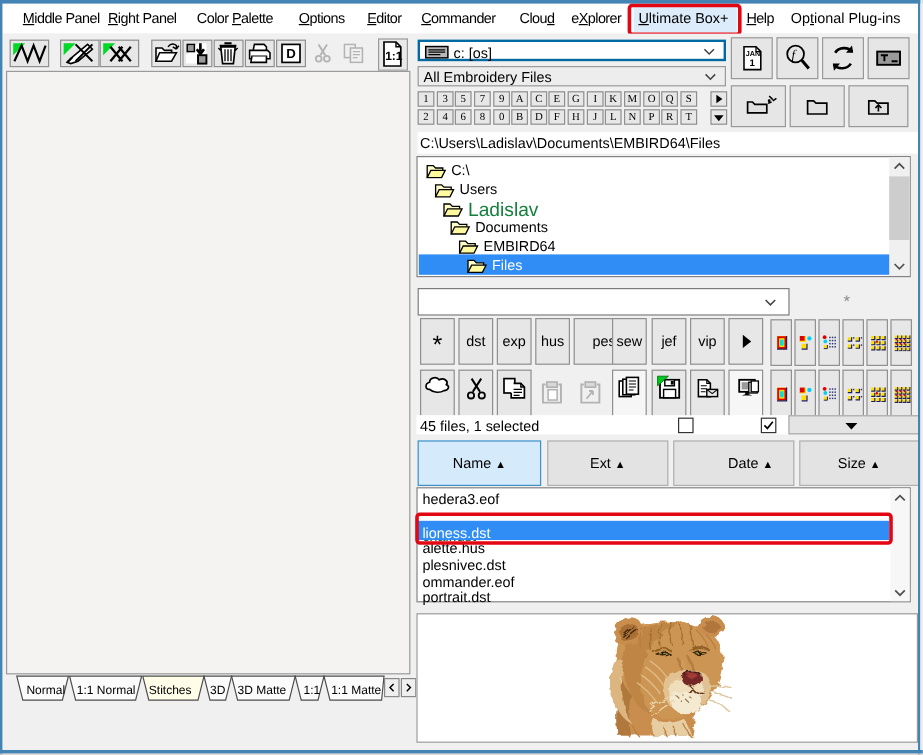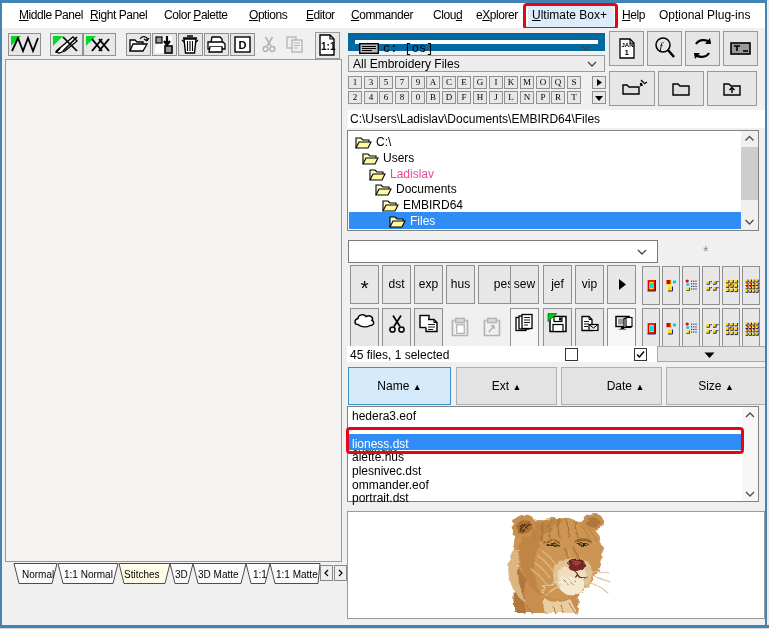--- a/index.html
+++ b/index.html
@@ -144,21 +144,21 @@
     </div>
     <div class="btn" style="left:334px;top:565px;width:13px;height:16px;background:#efefef;border-color:#888;">
       <svg class="tb-icon" viewBox="0 0 11 14">
           <path d="M4,4 L7,7 L4,10" fill="none" stroke="#000" stroke-width="1.2"></path>
         </svg>
     </div>
   </div>
 
   <div id="rightpanel">
 
-    <div class="abs" style="left:348px;top:33px;width:257px;height:18px;background:#fff;border:7px solid #0369a1;box-sizing:border-box;font-family:Liberation Mono, monospace;">
+    <div class="abs" style="left:348px;top:33px;width:257px;height:18px;background:#fff;border:2px solid #0369a1;box-sizing:border-box;">
       <svg class="abs" style="left:4px;top:3px;" width="20" height="11" viewBox="0 0 20 11">
           <rect x="0.7" y="0.7" width="18.6" height="9.6" fill="#b8b8b8" stroke="#000" stroke-width="1.4"></rect>
           <path d="M3,3.5 L17,3.5 M3,5.5 L17,5.5 M3,7.5 L13,7.5" stroke="#000" stroke-width="1"></path>
         </svg>
       <span class="txt" style="left:28px;top:2px;font-size:12px;">c: [os]</span>
       <svg class="abs" style="right:7px;top:5px;" width="10" height="7" viewBox="0 0 10 7">
           <path d="M1,1 L5,5 L9,1" fill="none" stroke="#444" stroke-width="1.3"></path>
         </svg>
     </div>
 
@@ -273,21 +273,21 @@
       <span class="txt" style="left:28px;top:4px;font-size:12px;color:#000;">C:\</span>
       <svg class="abs" style="left:14px;top:21px;" width="17" height="13" viewBox="0 0 17 13">
           <path d="M1,12 L1,2 L6,2 L8,4 L14,4 L14,6" fill="#fffdc8" stroke="#000" stroke-width="1.1"></path>
           <path d="M1,12 L4,6 L16,6 L13,12 Z" fill="#fff9a0" stroke="#000" stroke-width="1.1"></path>
         </svg>
       <span class="txt" style="left:35px;top:20px;font-size:12px;color:#000;">Users</span>
       <svg class="abs" style="left:21px;top:37px;" width="17" height="13" viewBox="0 0 17 13">
           <path d="M1,12 L1,2 L6,2 L8,4 L14,4 L14,6" fill="#fffdc8" stroke="#000" stroke-width="1.1"></path>
           <path d="M1,12 L4,6 L16,6 L13,12 Z" fill="#fff9a0" stroke="#000" stroke-width="1.1"></path>
         </svg>
-      <span class="txt" style="left:42px;top:36px;font-size:12px;color:#ec4899;">Ladislav</span>
+      <span class="txt" style="left:42px;top:36px;font-size:16px;color:#15803d;">Ladislav</span>
       <svg class="abs" style="left:27px;top:52px;" width="17" height="13" viewBox="0 0 17 13">
           <path d="M1,12 L1,2 L6,2 L8,4 L14,4 L14,6" fill="#fffdc8" stroke="#000" stroke-width="1.1"></path>
           <path d="M1,12 L4,6 L16,6 L13,12 Z" fill="#fff9a0" stroke="#000" stroke-width="1.1"></path>
         </svg>
       <span class="txt" style="left:48px;top:51px;font-size:12px;color:#000;">Documents</span>
       <svg class="abs" style="left:34px;top:68px;" width="17" height="13" viewBox="0 0 17 13">
           <path d="M1,12 L1,2 L6,2 L8,4 L14,4 L14,6" fill="#fffdc8" stroke="#000" stroke-width="1.1"></path>
           <path d="M1,12 L4,6 L16,6 L13,12 Z" fill="#fff9a0" stroke="#000" stroke-width="1.1"></path>
         </svg>
       <span class="txt" style="left:55px;top:67px;font-size:12px;color:#000;">EMBIRD64</span>

